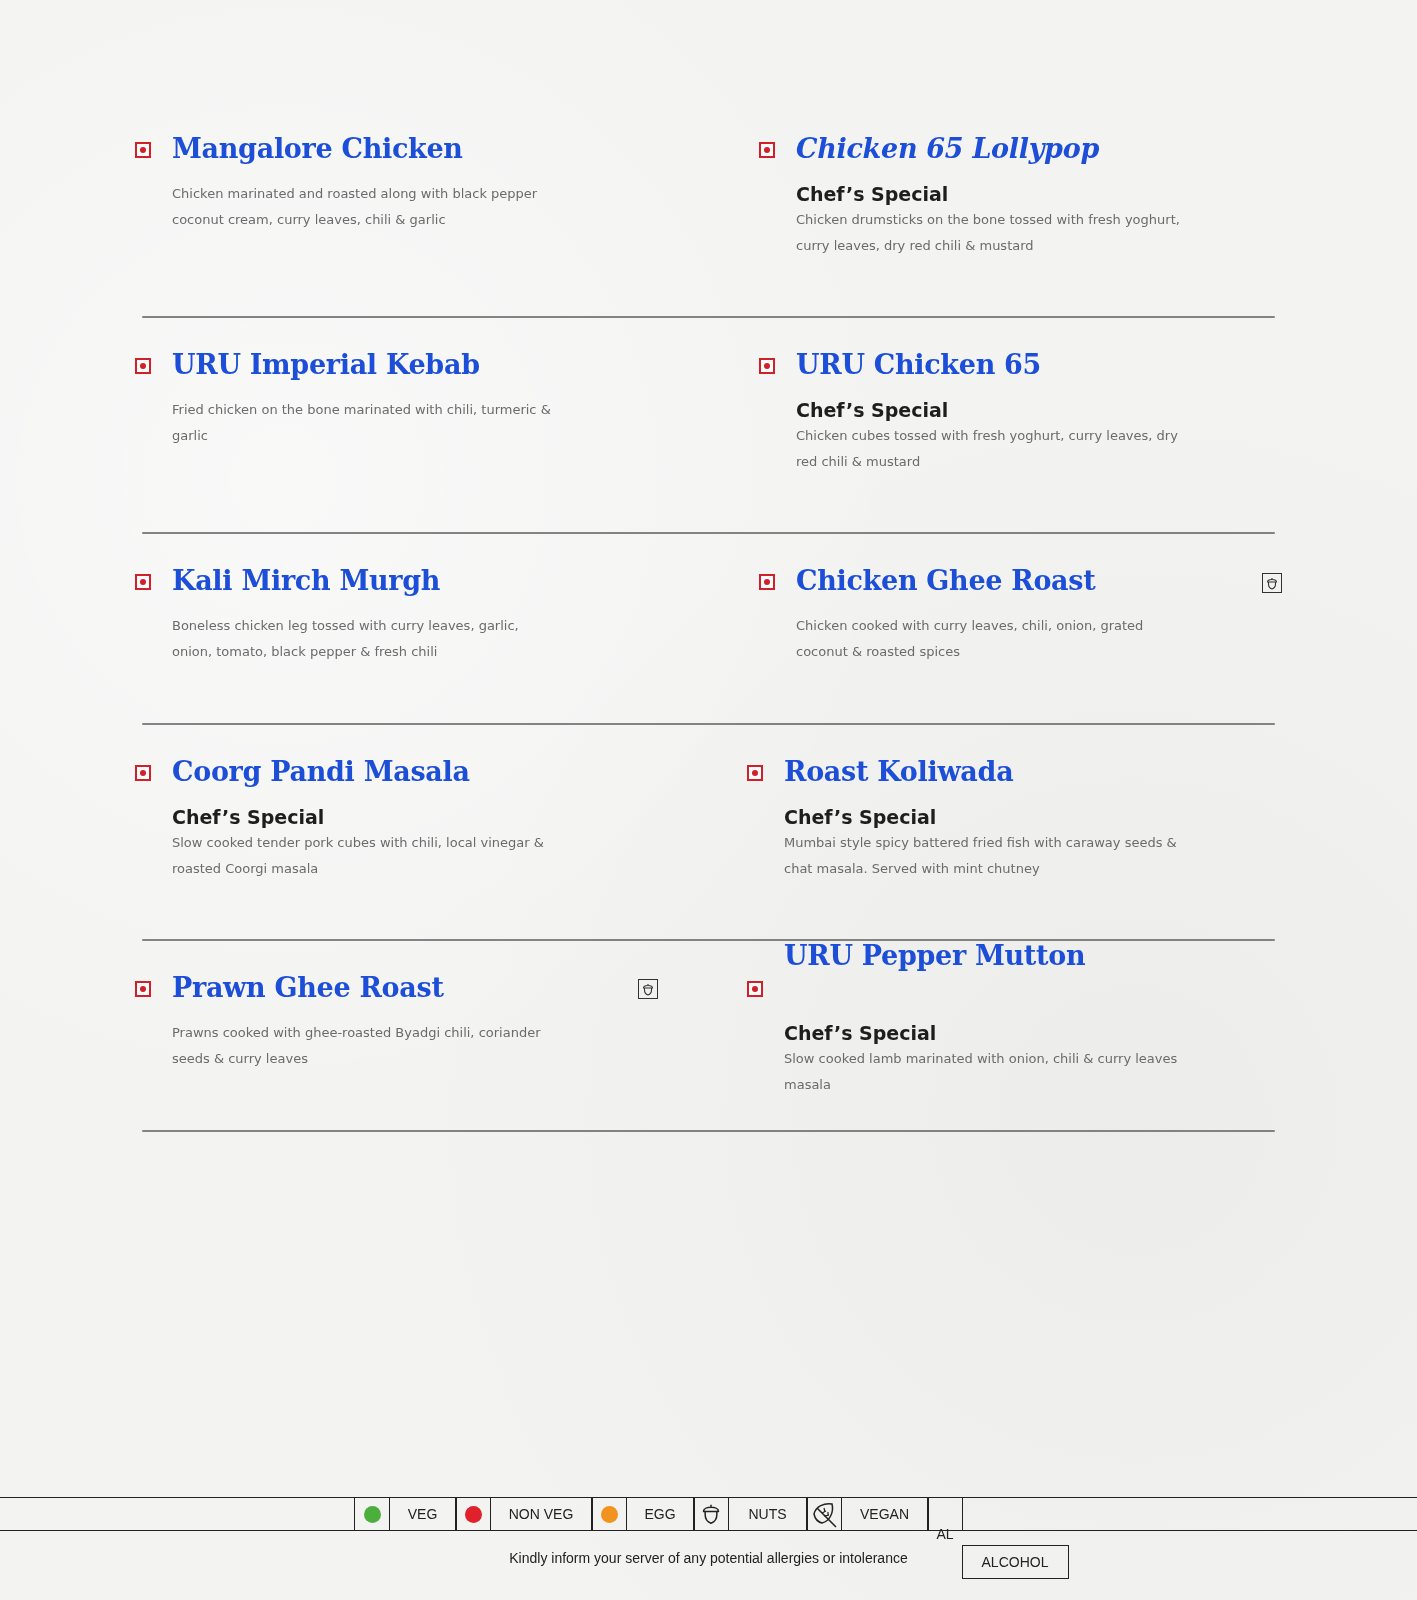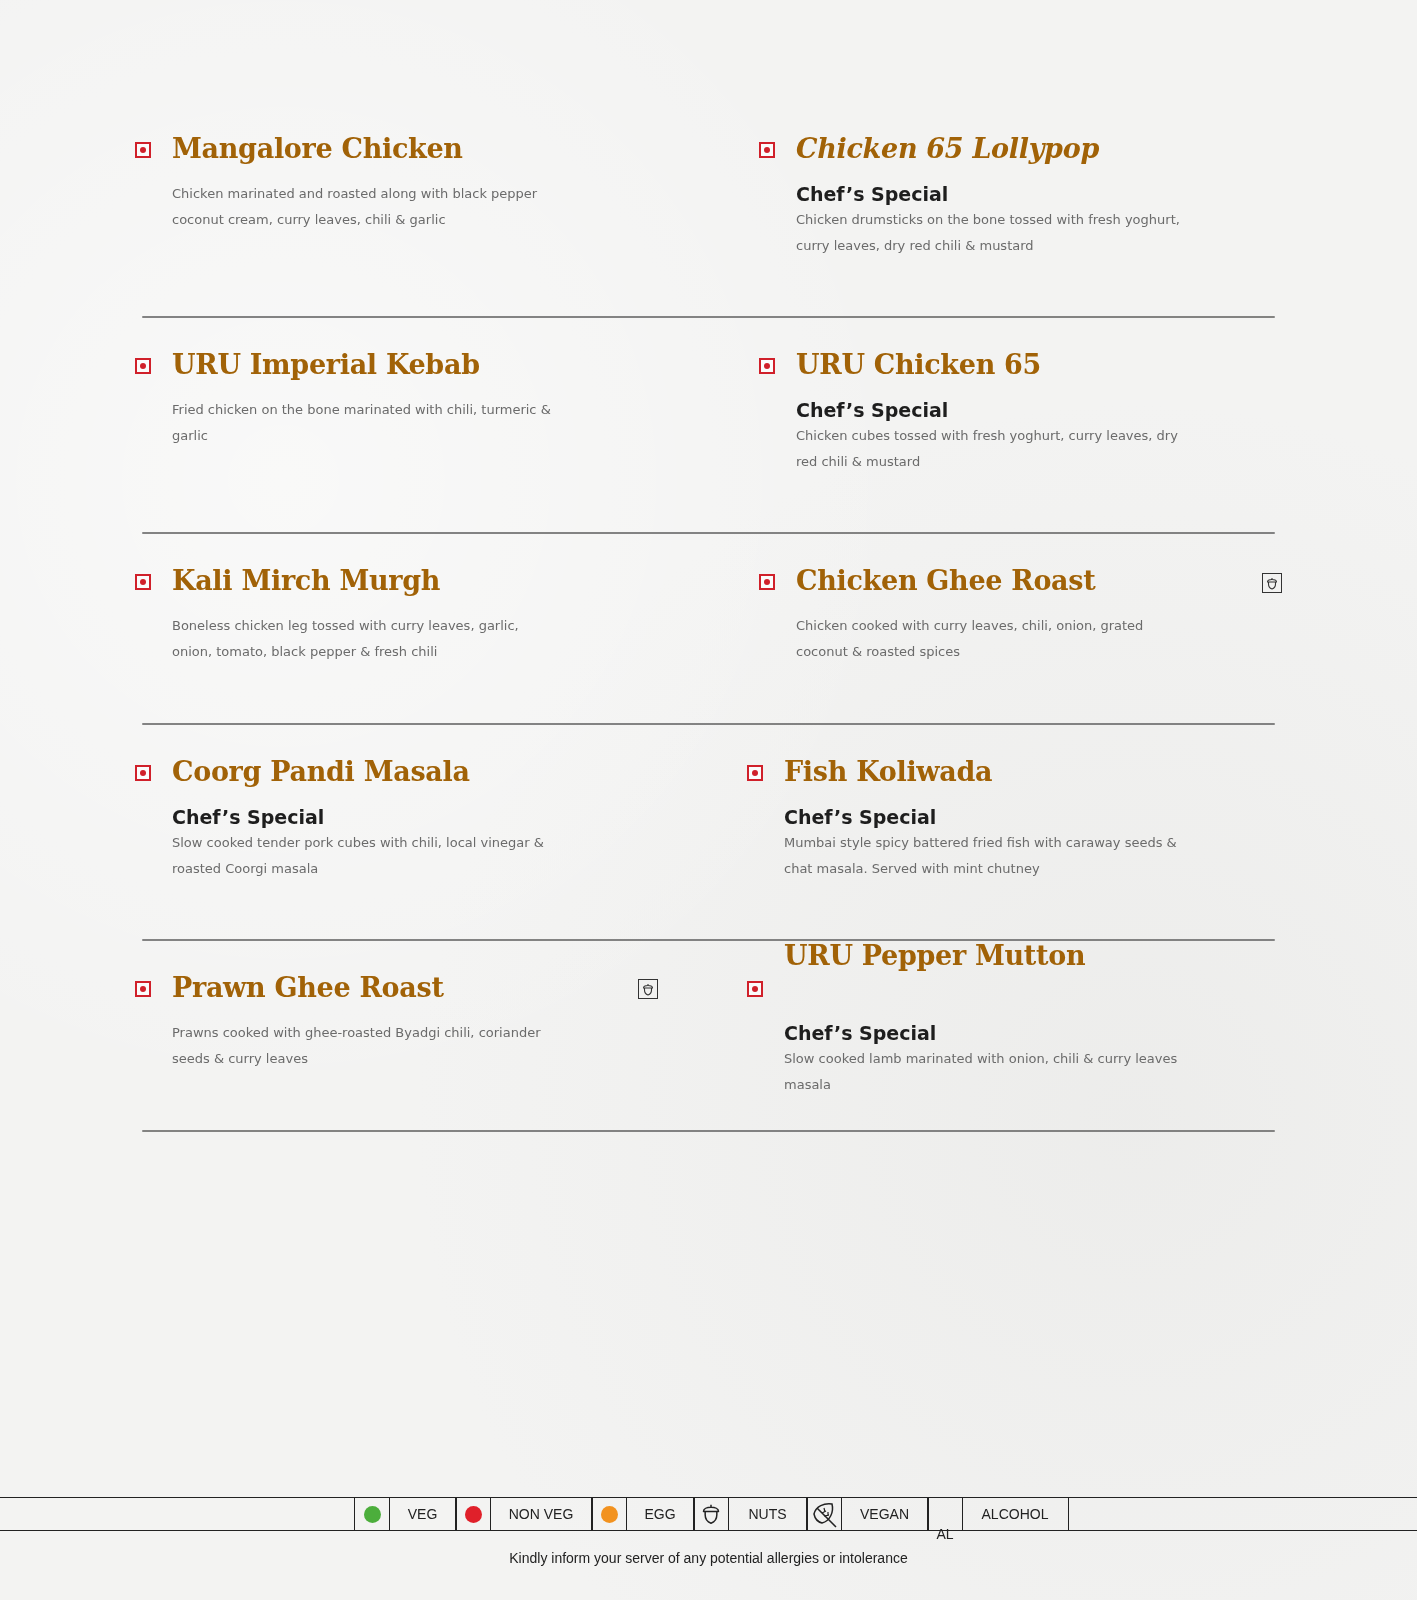--- a/index.html
+++ b/index.html
@@ -15,21 +15,21 @@
   .marker {
     position:absolute; width:16px; height:16px; border:2.5px solid #d0202a;
     box-sizing:border-box; background:#fbfbfb;
   }
   .marker::after {
     content:""; position:absolute; left:50%; top:50%; width:6px; height:6px;
     margin:-3px 0 0 -3px; border-radius:50%; background:#d0202a;
   }
   .name {
     position:absolute; font-family:"DejaVu Serif", serif; font-weight:bold;
-    font-size:27px; color:#a16207; white-space:nowrap; letter-spacing:-0.3px;
+    font-size:27px; color:#1d4ed8; white-space:nowrap; letter-spacing:-0.3px;
   }
   .special {
     position:absolute; font-family:"DejaVu Sans", sans-serif; font-weight:bold;
     font-size:19px; color:#1e1e1e; white-space:nowrap;
   }
   .desc {
     position:absolute; font-family:"DejaVu Sans", sans-serif; font-size:13px;
     line-height:26px; color:#6b6b6b; width:390px;
   }
   .nut-badge {
@@ -124,21 +124,21 @@
 <div class="item">
   <span class="marker" style="left:135px;top:765px;"></span>
   <span class="name" style="left:172px;top:756px;">Coorg Pandi Masala</span>
 
   <span class="special" style="left:172px;top:806px;">Chef’s Special</span>
   <div class="desc" style="left:172px;top:830px;">Slow cooked tender pork cubes with chili, local vinegar &amp; roasted Coorgi masala</div>
 </div>
 
 <div class="item">
   <span class="marker" style="left:747px;top:765px;"></span>
-  <span class="name" style="left:784px;top:756px;">Fish Koliwada</span>
+  <span class="name" style="left:784px;top:756px;">Roast Koliwada</span>
 
   <span class="special" style="left:784px;top:806px;">Chef’s Special</span>
   <div class="desc" style="left:784px;top:830px;width:400px;">Mumbai style spicy battered fried fish with caraway seeds &amp; chat masala. Served with mint chutney</div>
 </div>
 
 <div class="sep" style="top:939px;"></div>
 
 <div class="item">
   <span class="marker" style="left:135px;top:981px;"></span>
   <span class="name" style="left:172px;top:972px;">Prawn Ghee Roast</span>
@@ -190,16 +190,16 @@
       <path d="M4 14 C6 6 14 3 22 4 C24 12 20 21 12 23 C8 22 5 19 4 14 Z" fill="none" stroke="#222" stroke-width="1.5"></path>
       <path d="M7 8 L26 27" stroke="#222" stroke-width="1.5"></path>
       <path d="M12 13 l4 -2 M14 16 l5 -1 M15 12 l-1 -4 M18 16 l0 -4" stroke="#222" stroke-width="1.2"></path>
     </svg>
   </div>
   <div class="lg-label" style="width:88px;">VEGAN</div>
 
   <div class="lg-icon" style="width:36px;">
     <span class="al-text">AL</span>
   </div>
-  <div class="lg-label" style="width:107px;">ALCOHOL</div>
+  <div class="lg-label" style="width:107px;margin-top:48px;">ALCOHOL</div>
 </div>
 
 <div class="footnote">Kindly inform your server of any potential allergies or intolerance</div>
 
 </body></html>

